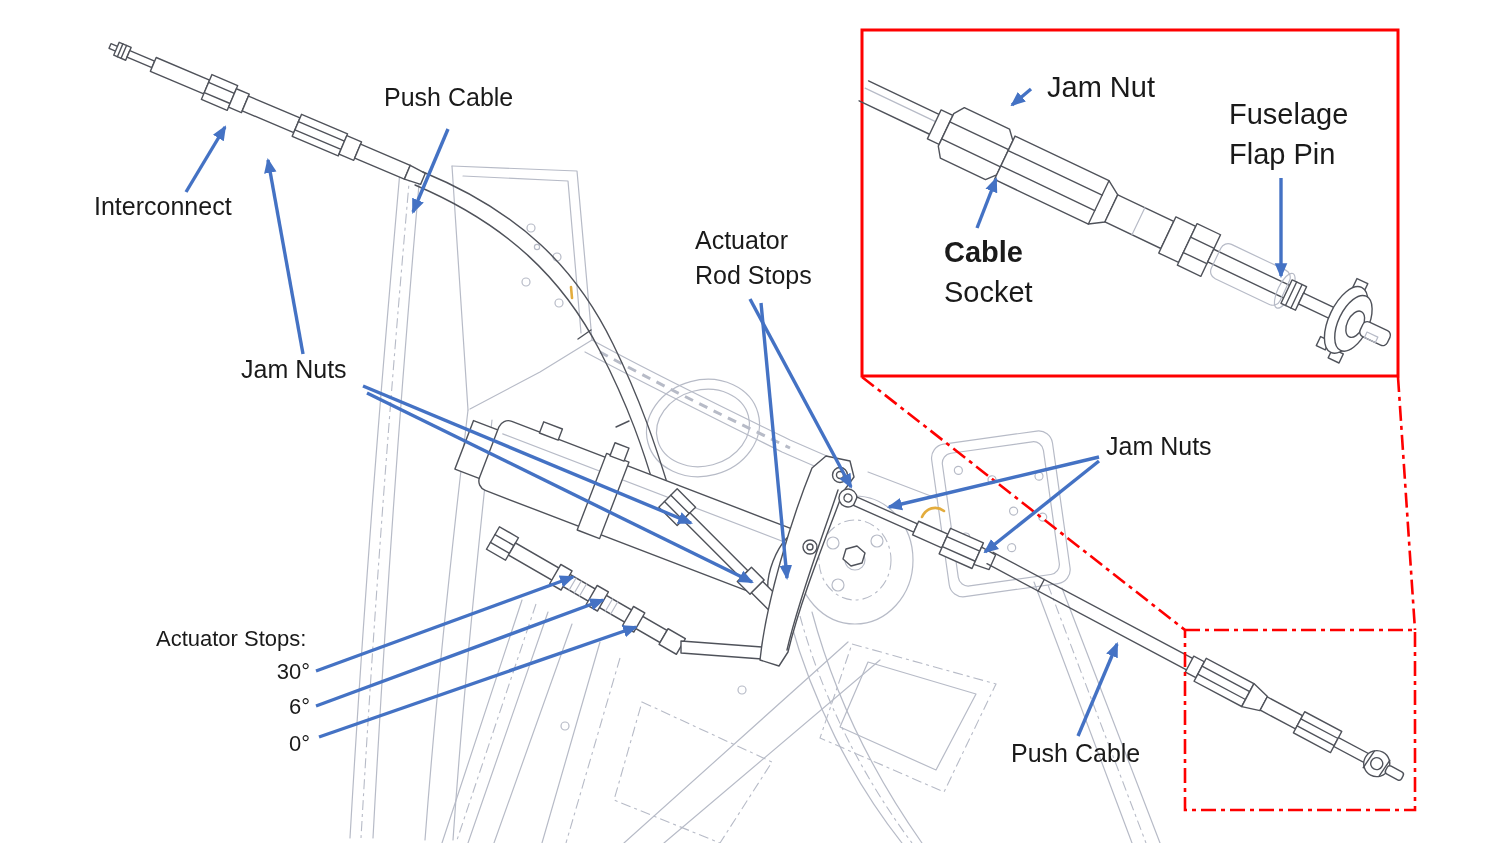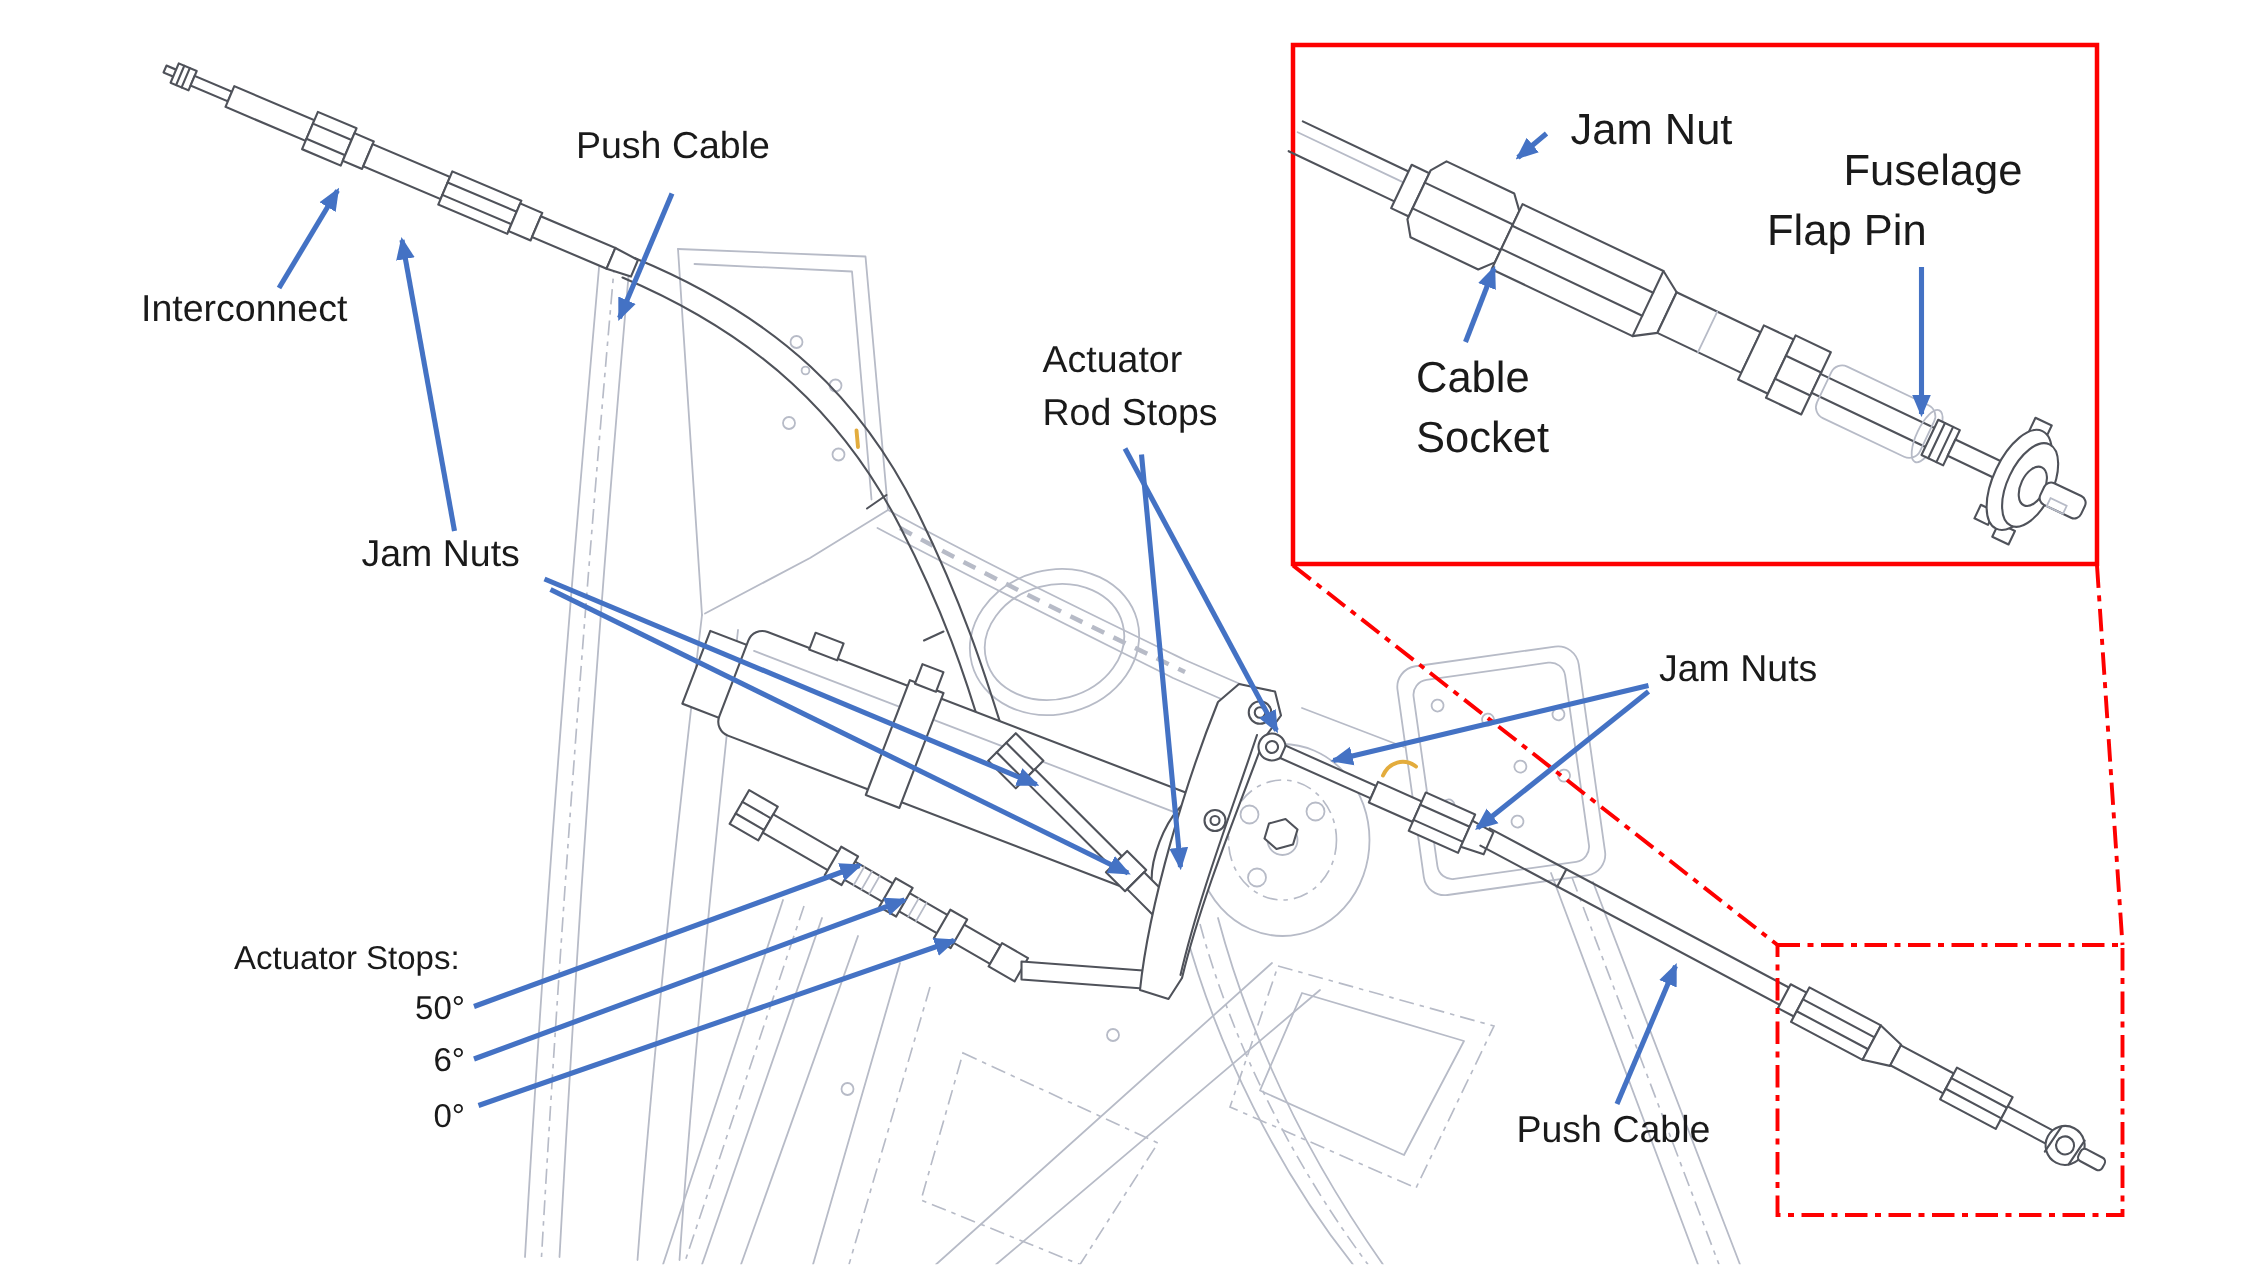--- a/index.html
+++ b/index.html
@@ -292,23 +292,23 @@
   </g>
 </svg>
 
   <div class="lbl" style="left:384px;top:85px;">Push Cable</div>
   <div class="lbl" style="left:94px;top:194px;">Interconnect</div>
   <div class="lbl" style="left:241px;top:357px;">Jam Nuts</div>
   <div class="lbl" style="left:695px;top:228px;">Actuator</div>
   <div class="lbl" style="left:695px;top:263px;">Rod Stops</div>
   <div class="lbl" style="left:1106px;top:434px;">Jam Nuts</div>
   <div class="lbl sm" style="left:156px;top:628px;">Actuator Stops:</div>
-  <div class="lbl sm ralign" style="left:190px;top:661px;">50°</div>
+  <div class="lbl sm ralign" style="left:190px;top:661px;">30°</div>
   <div class="lbl sm ralign" style="left:190px;top:696px;">6°</div>
   <div class="lbl sm ralign" style="left:190px;top:733px;">0°</div>
   <div class="lbl" style="left:1011px;top:741px;">Push Cable</div>
 
   <div class="lbl big" style="left:1047px;top:73px;">Jam Nut</div>
   <div class="lbl big" style="left:1229px;top:100px;">Fuselage</div>
-  <div class="lbl big" style="left:1178px;top:140px;">Flap Pin</div>
-  <div class="lbl big" style="left:944px;top:238px;">Cable</div>
+  <div class="lbl big" style="left:1229px;top:140px;">Flap Pin</div>
+  <div class="lbl big" style="left:944px;top:238px;font-weight:bold;">Cable</div>
   <div class="lbl big" style="left:944px;top:278px;">Socket</div>
 </div>
 
 </body></html>

